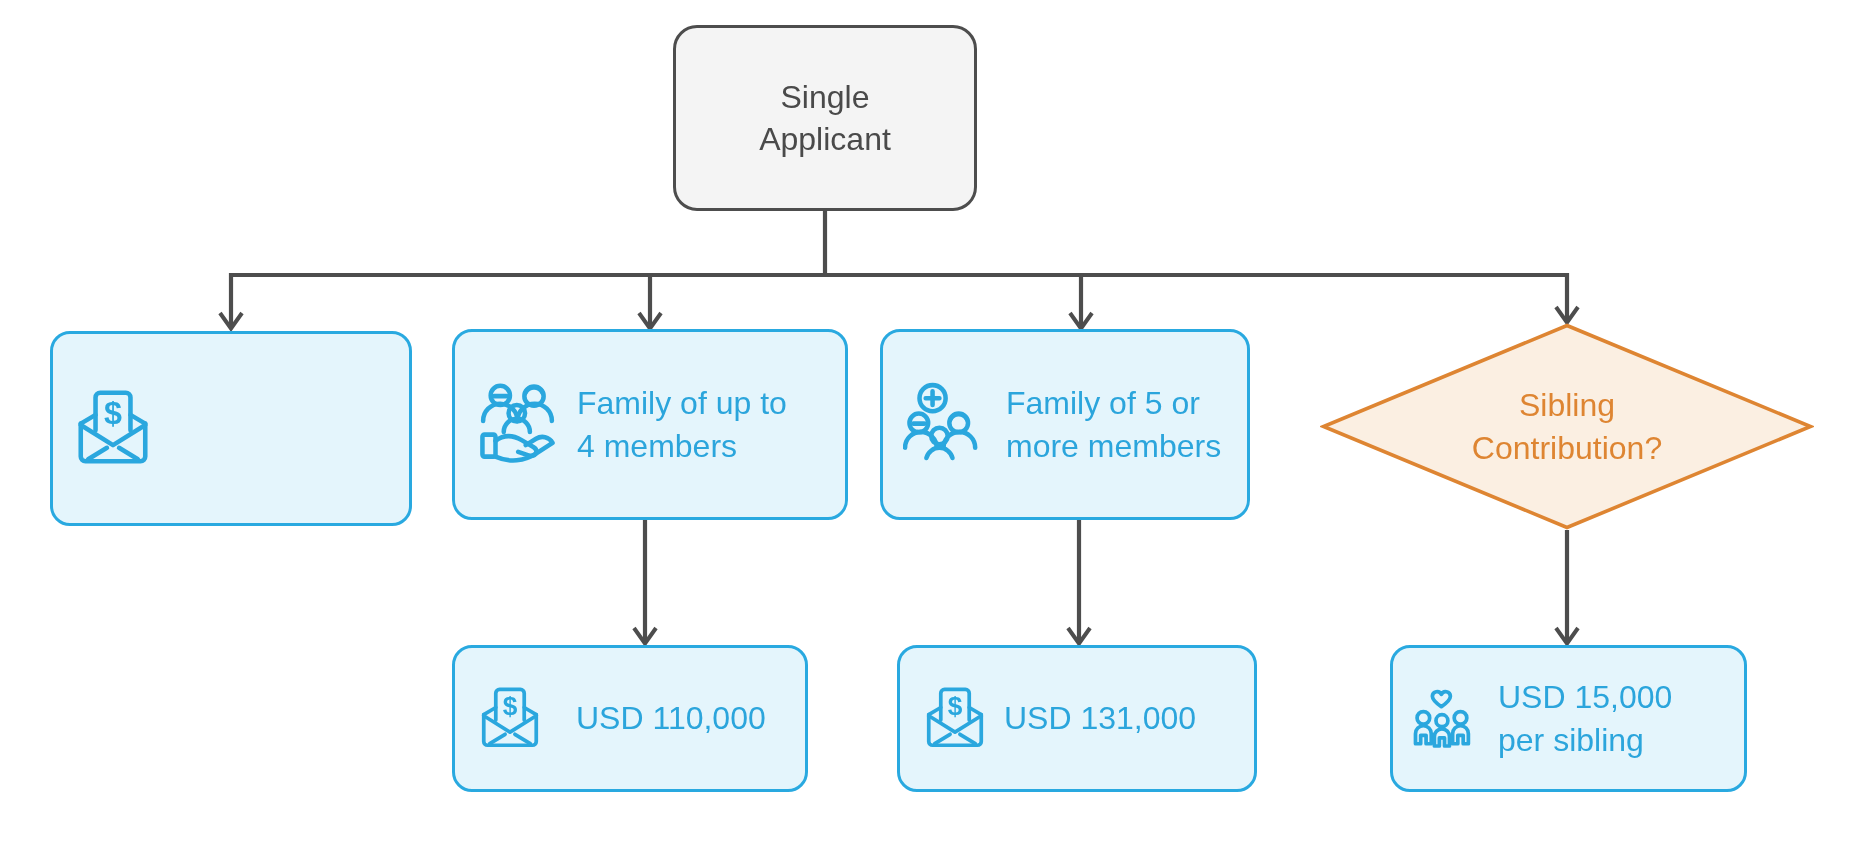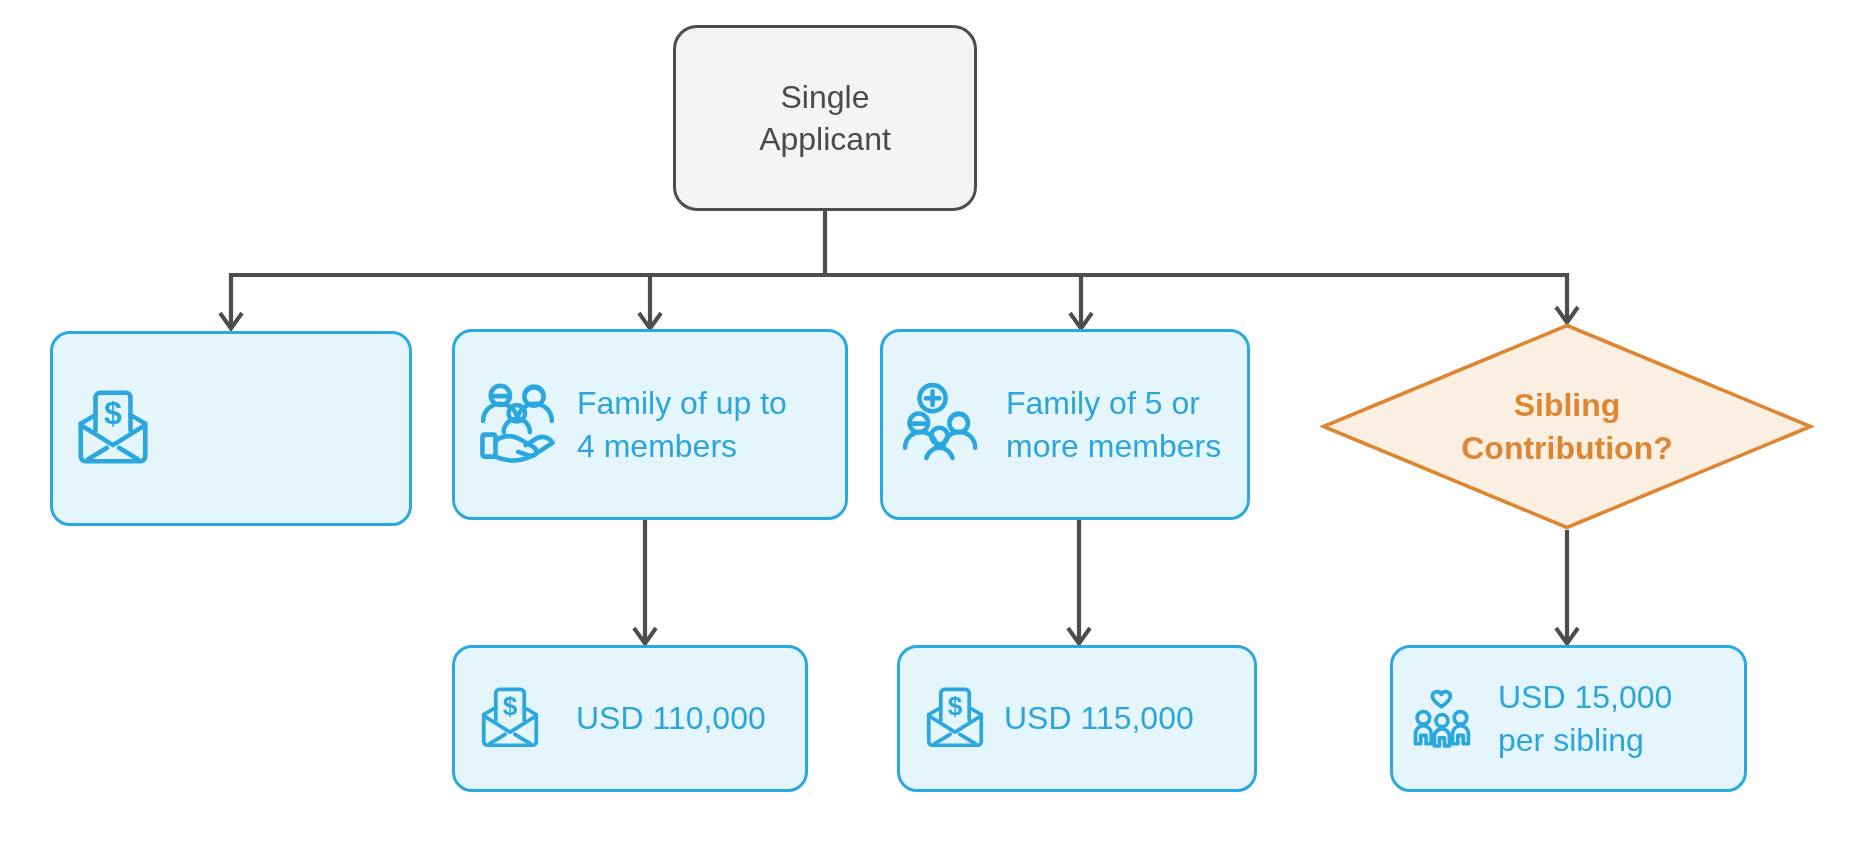--- a/index.html
+++ b/index.html
@@ -108,21 +108,21 @@
         <path d="M34.4,28 a6.8,6.8 0 0 1 12.2,0"></path>
         <path d="M1.5,48.5 a11.5,11.5 0 0 1 23,0"></path>
         <path d="M29.5,48.5 a11.5,11.5 0 0 1 23,0"></path>
         <circle cx="26.5" cy="40" r="6"></circle>
         <path d="M17,56 a9.8,9.8 0 0 1 19,0"></path>
       </svg>
       <span class="label" style="margin-left:15px;max-width:228px;">Family of 5 or more members</span>
     </div>
   </div>
 
-  <div class="node diamond-wrap" style="left:1320px;top:323px;width:494px;height:207px;font-weight:bold;">
+  <div class="node diamond-wrap" style="left:1320px;top:323px;width:494px;height:207px;">
     <svg width="494" height="207" viewBox="0 0 494 207">
       <polygon points="247,2.5 490.5,103.5 247,204.5 3.5,103.5" fill="#FBEFE2" stroke="#DE8532" stroke-width="3.6" stroke-linejoin="miter"></polygon>
     </svg>
     <div class="diamond-label">
       <span class="label">Sibling Contribution?</span>
     </div>
   </div>
 
   <div class="node blue-box" style="left:452px;top:645px;width:356px;height:147px;padding-left:20px;">
     <div class="content">
@@ -145,21 +145,21 @@
       <svg class="icon" width="70" height="70" viewBox="0 0 64 64" fill="none" stroke="#2AA7DE" stroke-width="3.4" stroke-linecap="round" stroke-linejoin="round">
         <path d="M19,33 V8.5 A3.5,3.5 0 0 1 22.5,5 H41.5 A3.5,3.5 0 0 1 45,8.5 V33"></path>
         <text x="32" y="28" text-anchor="middle" stroke="none" fill="#2AA7DE" font-size="24" font-weight="700" font-family="Liberation Sans, DejaVu Sans, sans-serif">$</text>
         <path d="M8,28 L19,21.5"></path>
         <path d="M45,21.5 L56,28"></path>
         <path d="M8,28 V52.5 A3.5,3.5 0 0 0 11.5,56 H52.5 A3.5,3.5 0 0 0 56,52.5 V28"></path>
         <path d="M8,29 L32,44 L56,29"></path>
         <path d="M13.5,54.5 L27.5,46"></path>
         <path d="M50.5,54.5 L36.5,46"></path>
       </svg>
-      <span class="label" style="margin-left:14px;">USD 115,000</span>
+      <span class="label" style="margin-left:14px;">USD 131,000</span>
     </div>
   </div>
 
   <div class="node blue-box" style="left:1390px;top:645px;width:357px;height:147px;padding-left:18px;">
     <div class="content">
       <svg class="icon" width="72" height="72" viewBox="0 0 64 64" fill="none" stroke="#2AA7DE" stroke-width="3.3" stroke-linecap="round" stroke-linejoin="round">
         <path d="M27,21 c-5.5,-3.8 -8,-6.5 -8,-9.3 a4.2,4.2 0 0 1 8,-1.6 a4.2,4.2 0 0 1 8,1.6 c0,2.8 -2.5,5.5 -8,9.3 z"></path>
         <g>
           <circle cx="11" cy="31" r="5.6"></circle>
           <path d="M4,54 V45 a7,7 0 0 1 14,0 V54 H13.4 V46.5 H8.6 V54 Z"></path>

